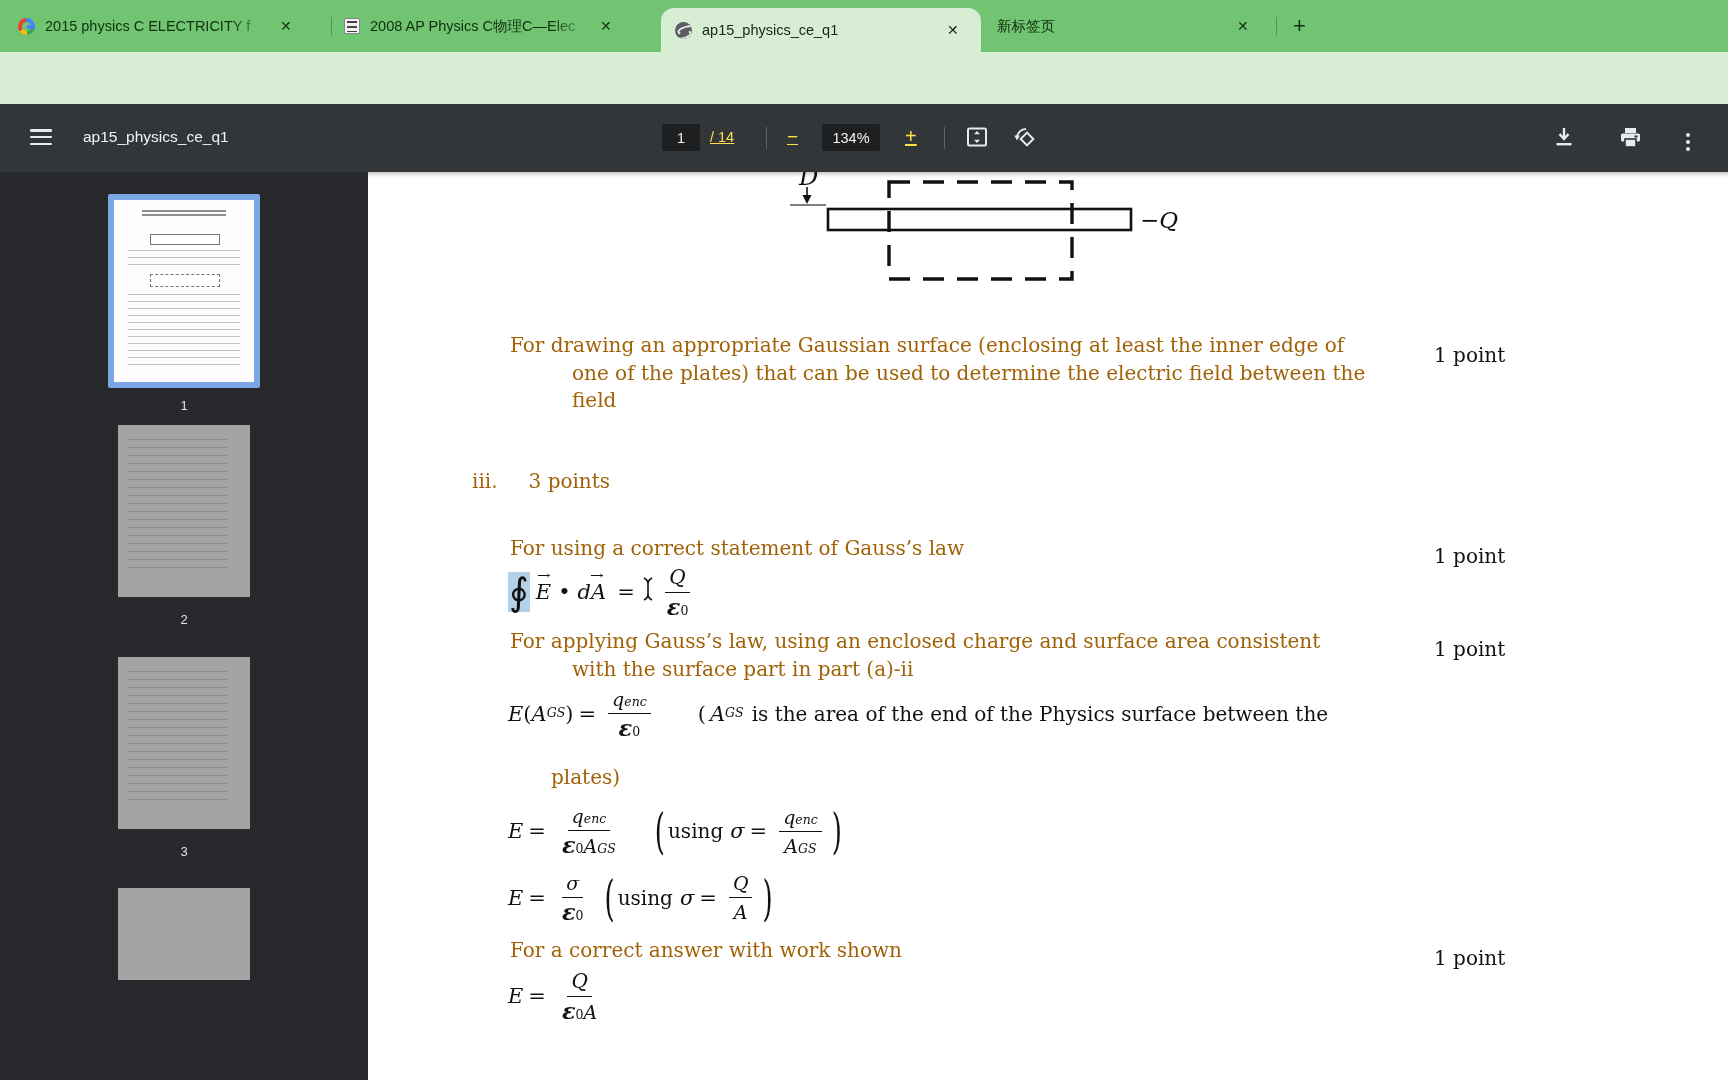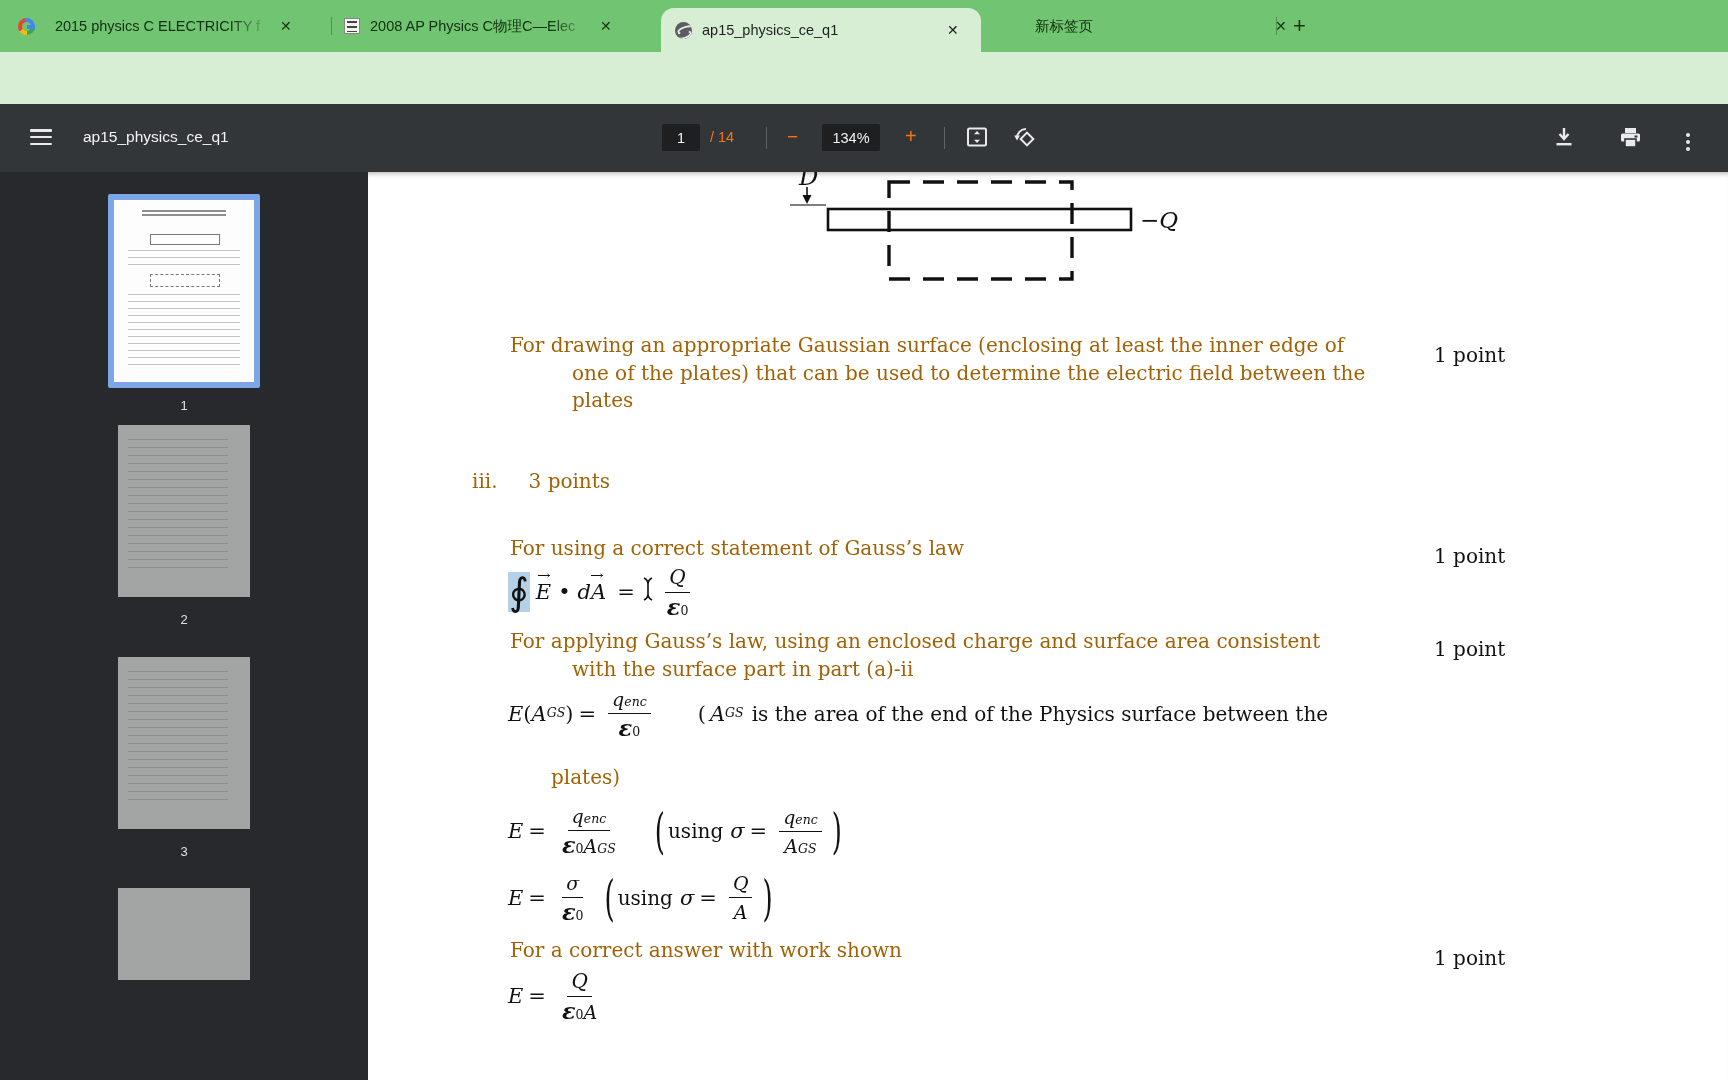--- a/index.html
+++ b/index.html
@@ -41,21 +41,21 @@
   .dotsv i{width:4px;height:4px;border-radius:50%;background:#3c4043;}
   .dotsv.light i{background:#e8eaed;}
 
   
   .pdfbar{position:absolute;left:0;top:104px;width:1728px;height:68px;background:#323639;}
   .burger{position:absolute;left:30px;top:25px;width:22px;height:16px;display:flex;flex-direction:column;justify-content:space-between;}
   .burger i{height:2.5px;background:#e8eaed;border-radius:1px;}
   .pdftitle{position:absolute;left:83px;top:24px;font-size:15.5px;color:#f1f3f4;}
   .pbox{position:absolute;top:20px;height:27px;background:#1d1f21;border-radius:2px;color:#f1f3f4;
     font-size:14.5px;display:flex;align-items:center;justify-content:center;}
-  .ptext{position:absolute;top:25px;color:#f97316;font-size:14.5px;}
+  .ptext{position:absolute;top:25px;color:#fde047;font-size:14.5px;text-decoration:underline;}
   .vsep{position:absolute;top:23px;width:1px;height:22px;background:#5f6368;}
   .toolglyph{position:absolute;top:18px;width:30px;height:30px;display:flex;align-items:center;justify-content:center;}
 
   
   .sidebar{position:absolute;left:0;top:172px;width:368px;height:908px;background:#28292c;}
   .thumb-sel{position:absolute;left:108px;top:22px;width:152px;height:194px;background:#7da6e6;border-radius:2px;}
   .thumb-page{position:absolute;left:6px;top:6px;width:140px;height:182px;background:#fdfdfd;overflow:hidden;}
   .t1lines{position:absolute;left:14px;top:26px;width:112px;height:130px;
     background-image:repeating-linear-gradient(#b9b9b9 0 1.5px,transparent 1.5px 7px);opacity:.85;}
   .t1title{position:absolute;left:28px;top:10px;width:84px;height:6px;
@@ -86,37 +86,37 @@
   .vec .arr{position:absolute;top:-11px;left:55%;transform:translateX(-50%) scaleX(1.5);font-size:11px;font-style:normal;}
   .mop{margin:0 5px;}
   .bp{display:inline-block;transform:scaleY(1.9);font-size:26px;font-weight:400;margin:0 3px;}
   .cursor-gap{margin:0 2px;}
   .diagram{position:absolute;left:420px;top:0;}
 </style>
 </head>
 <body>
 
 <div class="tabstrip">
-  <div class="tab" style="left:18px;width:300px;text-align:center;">
+  <div class="tab" style="left:18px;width:300px;">
     <span class="fav-g"></span>
     <span class="tab-title" style="width:225px;">2015 physics C ELECTRICITY f</span>
     <span class="tab-close">✕</span>
   </div>
   <div class="tabsep" style="left:331px;"></div>
   <div class="tab" style="left:344px;width:296px;">
     <span class="fav-doc"></span>
     <span class="tab-title" style="width:220px;">2008 AP Physics C物理C—Elec</span>
     <span class="tab-close">✕</span>
   </div>
   <div class="tab active-shape" style="left:661px;width:320px;padding:0 14px;box-sizing:border-box;">
     <span class="fav-globe"></span>
     <span class="tab-title" style="width:235px;">ap15_physics_ce_q1</span>
     <span class="tab-close" style="color:#202124;">✕</span>
   </div>
-  <div class="tab" style="left:997px;width:272px;margin-left:38px;">
+  <div class="tab" style="left:997px;width:272px;">
     <span class="tab-title" style="width:230px;">新标签页</span>
     <span class="tab-close">✕</span>
   </div>
   <div class="tabsep" style="left:1276px;"></div>
   <div class="newtab" style="left:1293px;">+</div>
 </div>
 
 <div class="navbar">
   <div class="navicon" style="left:12px;">
     <svg width="22" height="22" viewBox="0 0 22 22">
@@ -246,21 +246,21 @@
     <polygon points="14.5,23 23.5,23 19,32" fill="#111"></polygon>
     <line x1="2" y1="33" x2="38" y2="33" stroke="#555" stroke-width="1.4"></line>
     <rect x="40" y="37" width="303" height="21" fill="#fff" stroke="#111" stroke-width="2.6"></rect>
     <rect x="101" y="10" width="183" height="97" fill="none" stroke="#111" stroke-width="3.4" stroke-dasharray="21 13"></rect>
     <text x="352" y="56" font-size="23" font-style="italic" font-family="DejaVu Serif,serif" fill="#111">−Q</text>
   </svg>
 
   <div class="prow" style="left:142px;top:160px;">
     <div>For drawing an appropriate Gaussian surface (enclosing at least the inner edge of</div>
     <div class="cont">one of the plates) that can be used to determine the electric field between the</div>
-    <div class="cont">plates</div>
+    <div class="cont">field</div>
   </div>
   <div class="pts" style="top:162px;">1 point</div>
 
   <div class="prow" style="left:104px;top:296px;">
     <span>iii.</span><span style="margin-left:31px;text-align:right;">3 points</span>
   </div>
 
   <div class="prow" style="left:142px;top:363px;">For using a correct statement of Gauss’s law</div>
   <div class="pts" style="top:363px;">1 point</div>
 

